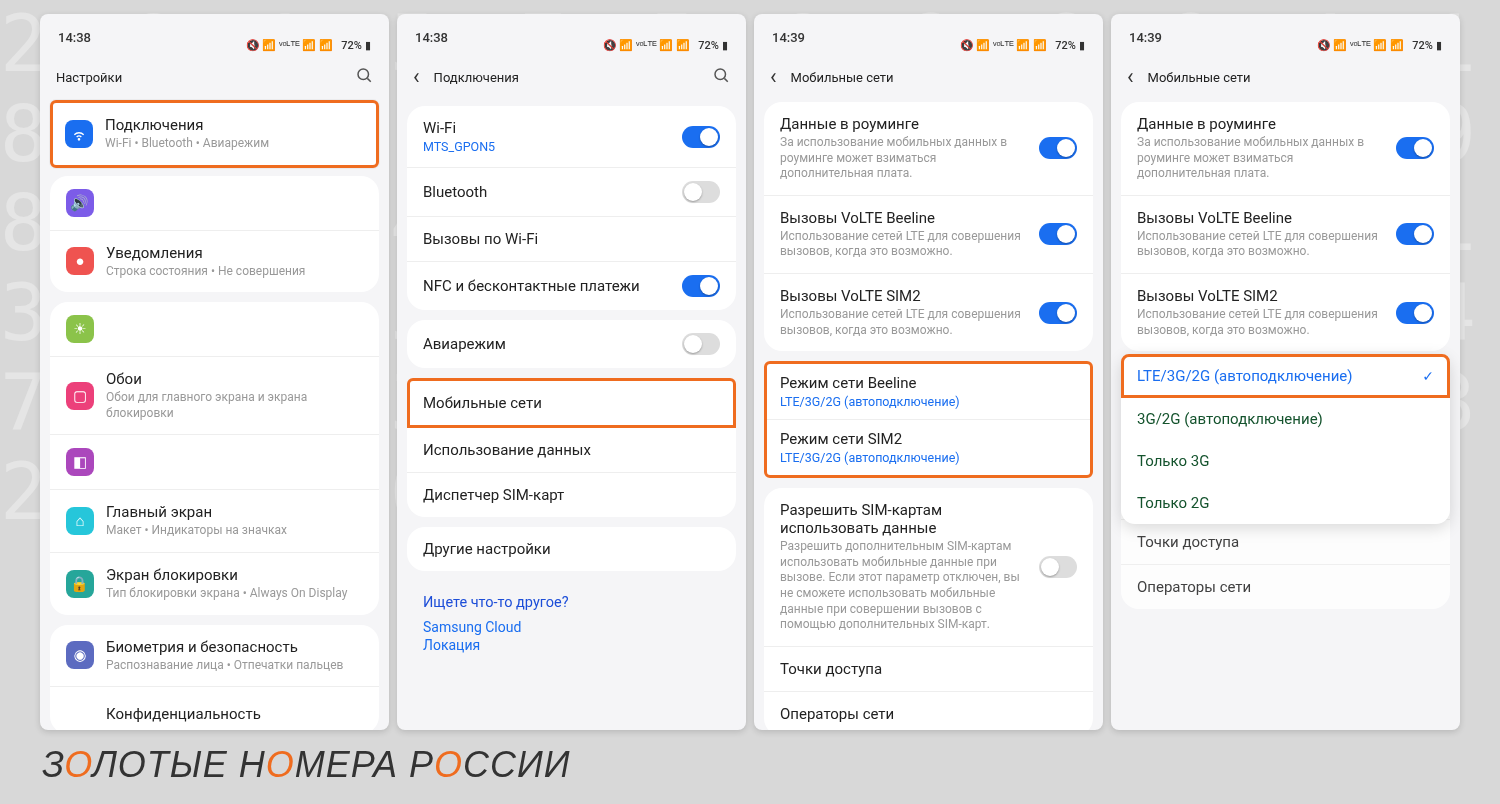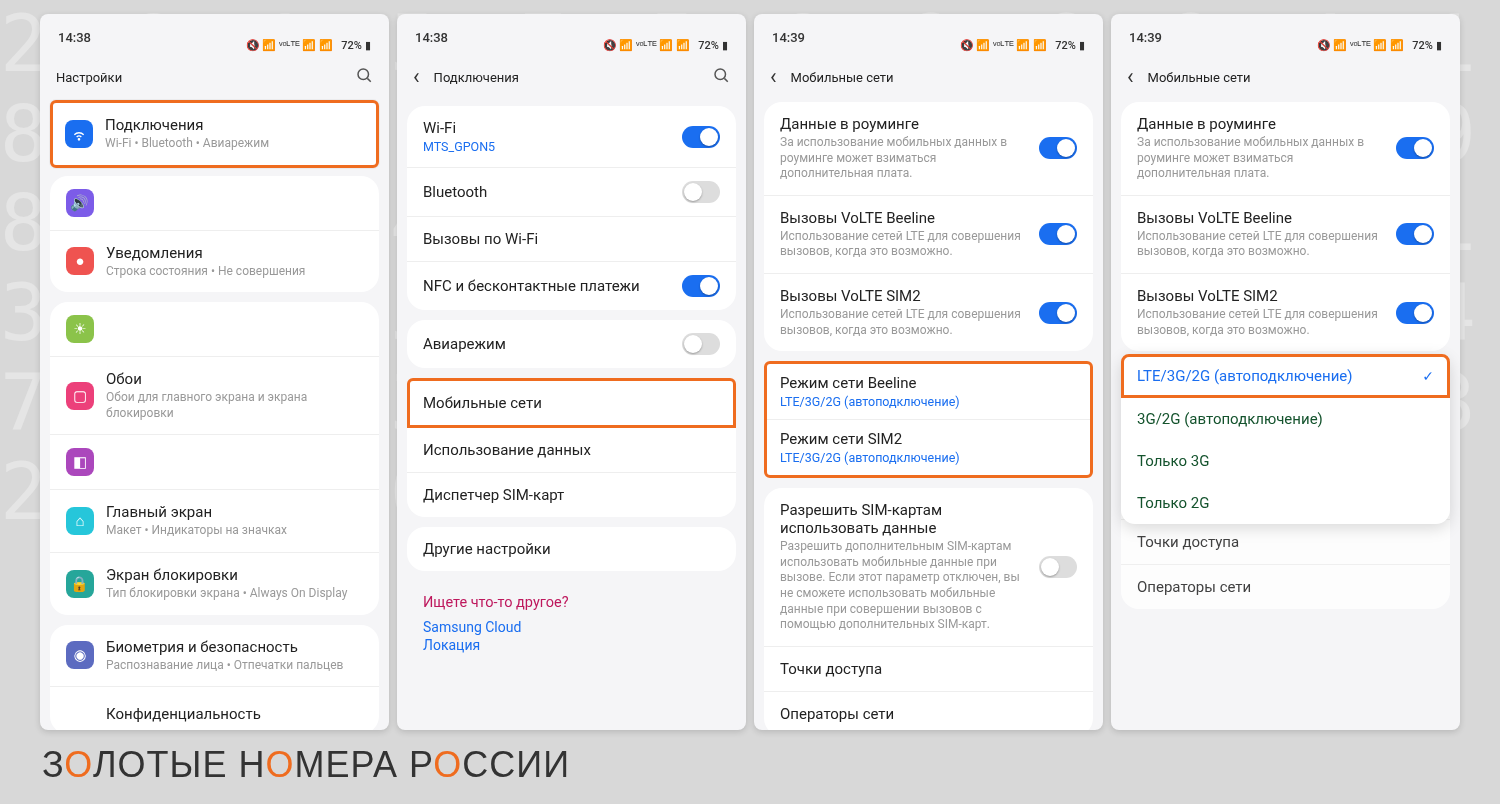--- a/index.html
+++ b/index.html
@@ -75,37 +75,38 @@
     border: 3px solid #ef6c1f; border-radius: 6px;
     margin: -2px 10px 8px; background: #fff;
     box-shadow: 0 0 0 1px rgba(0,0,0,0.04);
   }
   .highlight-row {
     padding: 13px 12px; display: flex; align-items: center; gap: 12px;
   }
   .highlight-thin { border: 3px solid #ef6c1f; border-radius: 4px; }
   .section-p2-group1 { margin-top: 4px; }
   .p2-bottom-row { padding: 13px 16px; }
-  .p2-bottom-title { font-size: 14.5px; color: #be185d; margin-bottom: 8px; }
+  .p2-bottom-title { font-size: 14.5px; color: #1d4ed8; margin-bottom: 8px; }
   .p2-link { font-size: 14px; color: #1a6ef0; margin-top: 2px; }
   .ml-indent { margin-left: 10px; margin-right: 10px; }
   .popup {
     position: absolute; top: 340px; left: 10px; right: 10px;
     background: #fff; border-radius: 14px;
     box-shadow: 0 4px 16px rgba(0,0,0,0.15);
     z-index: 5;
   }
   .popup-item { padding: 12px 16px; font-size: 15px; color: #14532d; }
   .popup-item.sel { color: #1a6ef0; display: flex; justify-content: space-between; align-items: center; border: 3px solid #ef6c1f; border-radius: 8px 8px 0 0; padding: 10px 13px; }
   .check { color: #1a6ef0; font-size: 14px; }
   .bottom-caption {
     position: absolute; bottom: 18px; left: 42px;
     font-size: 36px; font-weight: 500; letter-spacing: 1px;
     color: #333; z-index: 2;
     font-family: "Segoe UI", sans-serif;
+    font-style: italic;
   }
   .bottom-caption .o1 { color: #ef6c1f; }
 </style>
 </head>
 <body>
 
 <div class="bg-numbers">2 8 1 5 7 5 8 2 6 2 4 1 8 6 8 1 5 7 3 8 6 0 0 9 8 2 3 4 5 6 9 1 0 2 4 1 3 8 2 5 4 7 2 5 3 0 2 4 7 0 9 3 6 4 0 1 5 8 9 3 2 6 4 6 1 8 7 2</div>
 
 <div class="phones-row">
 

